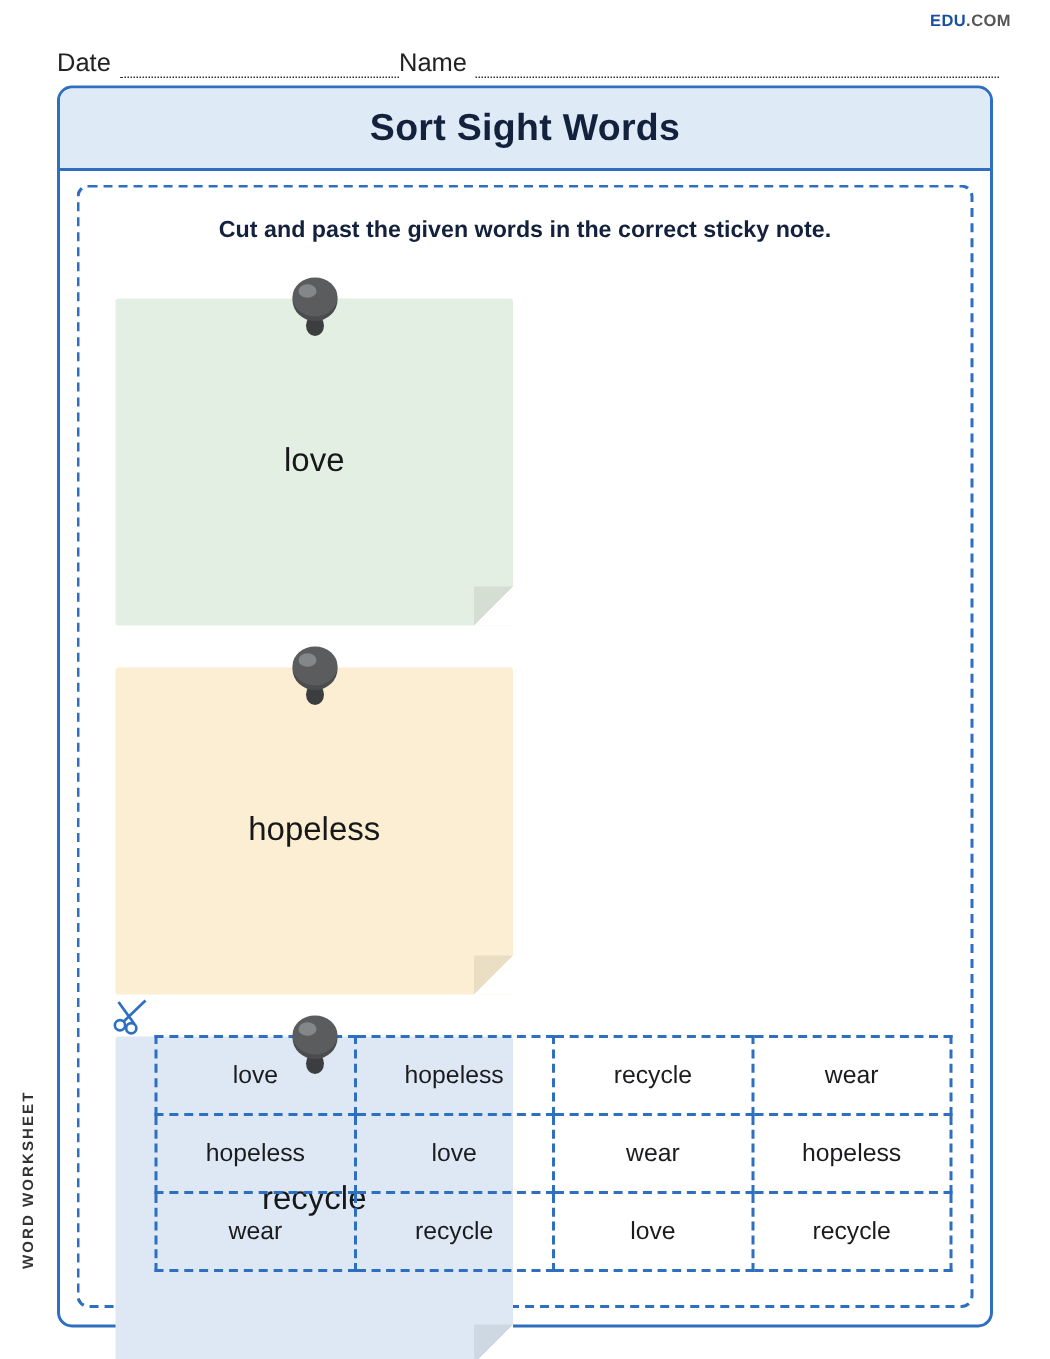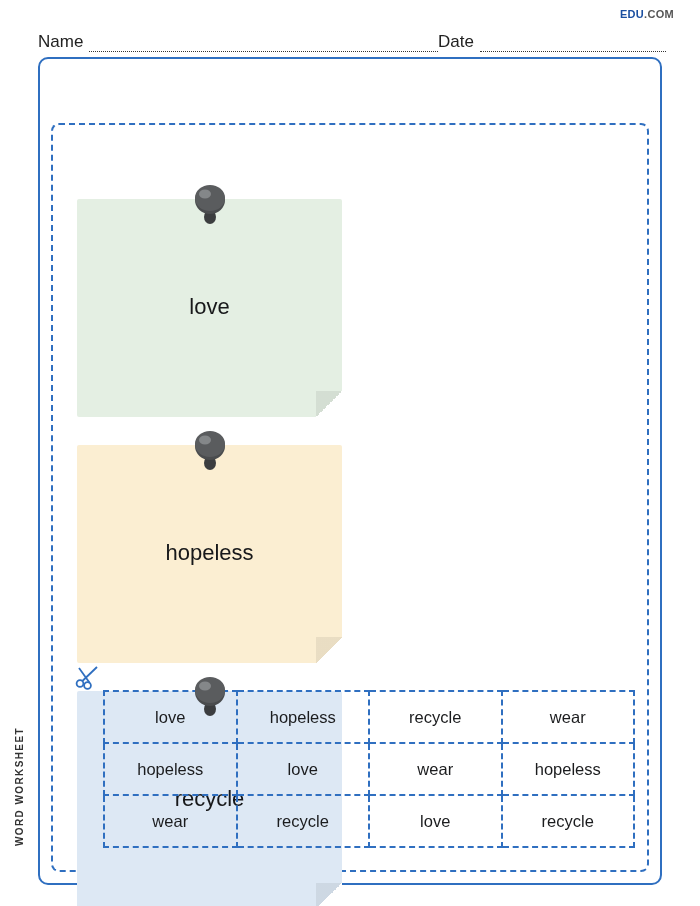--- a/index.html
+++ b/index.html
@@ -217,37 +217,41 @@
 </head>
 <body>
 
 <div class="page">
 
   <div class="brand">
     <span class="edu">EDU</span><span>.COM</span>
   </div>
 
   <div class="namedate">
+    <div class="nd-block nd-date">
+      <span class="nd-label">Date</span>
+      <span class="nd-rule"></span>
+    </div>
     <div class="nd-block nd-name">
       <span class="nd-label">Name</span>
       <span class="nd-rule"></span>
     </div>
-    <div class="nd-block nd-date">
-      <span class="nd-label">Date</span>
-      <span class="nd-rule"></span>
+  </div>
+
+  <div class="side-text">WORD WORKSHEET</div>
+
+  <div class="frame">
+
+    <div class="title-bar">
+      <h1>Sort Sight Words</h1>
     </div>
-  </div>
-
-  <div class="side-text">WORD WORKSHEET</div>
-
-  <div class="frame">
-
 
     <div class="inner">
 
+      <p class="instruction">Cut and past the given words in the correct sticky note.</p>
 
       <div class="notes">
 
         <div class="note-wrap">
           <div class="note" id="note0" style="background: rgb(228, 239, 227);">
             <div class="note-word">love</div>
           </div>
           <svg class="pin" viewBox="0 0 40 46">
             <ellipse cx="20" cy="34" rx="6" ry="7" fill="#3b3d3f"></ellipse>
             <ellipse cx="20" cy="17" rx="15" ry="14" fill="#4a4c4e"></ellipse>

